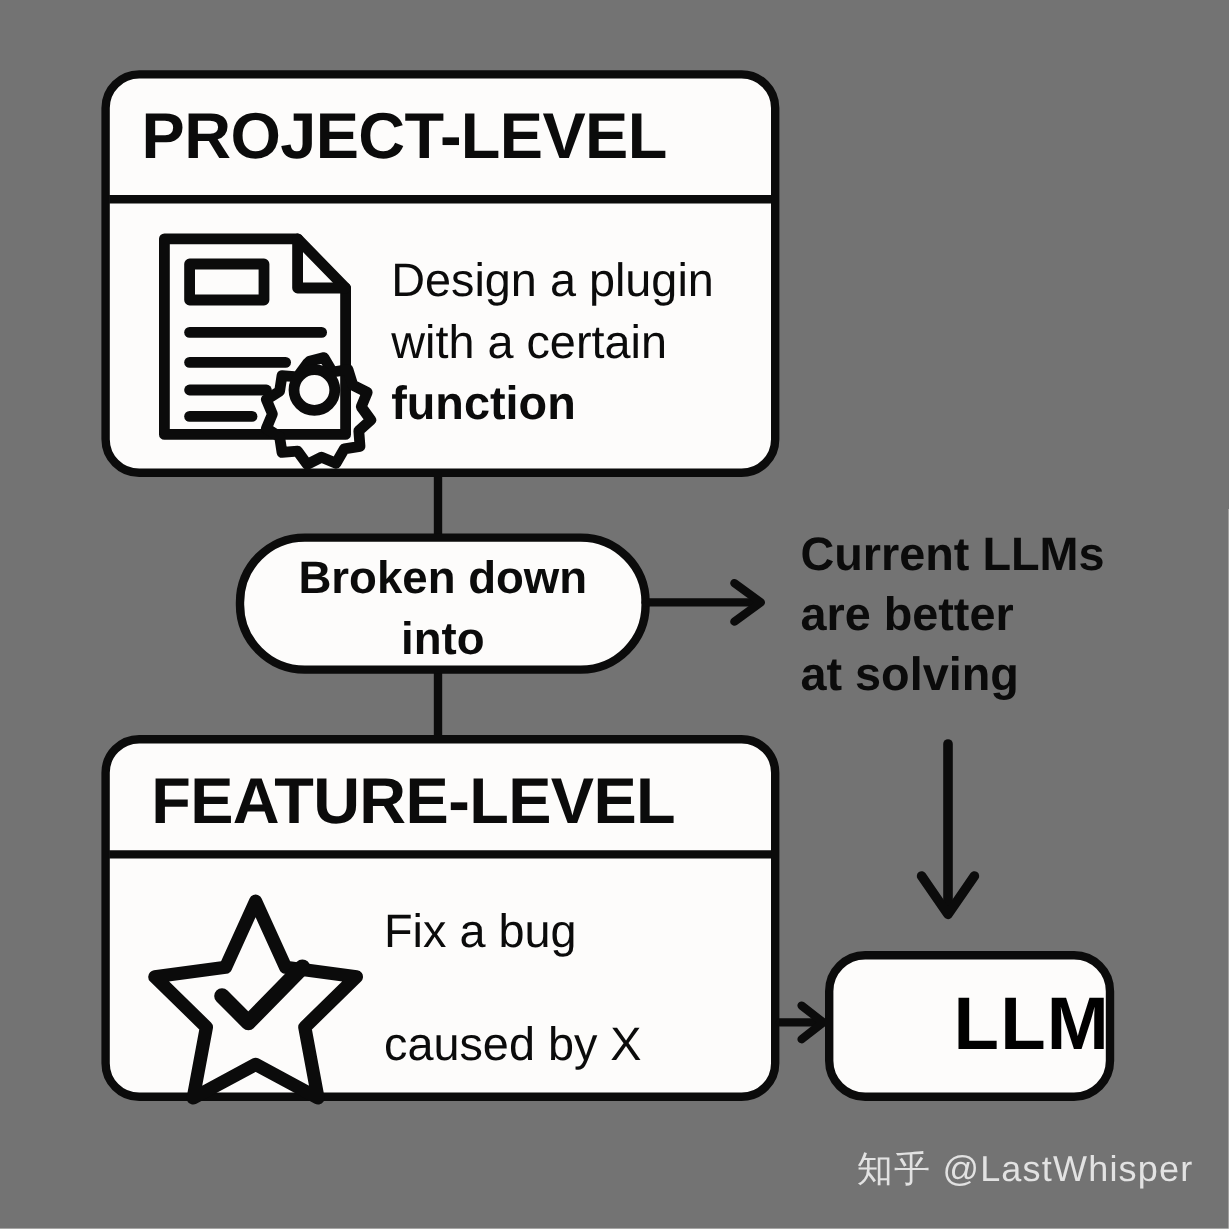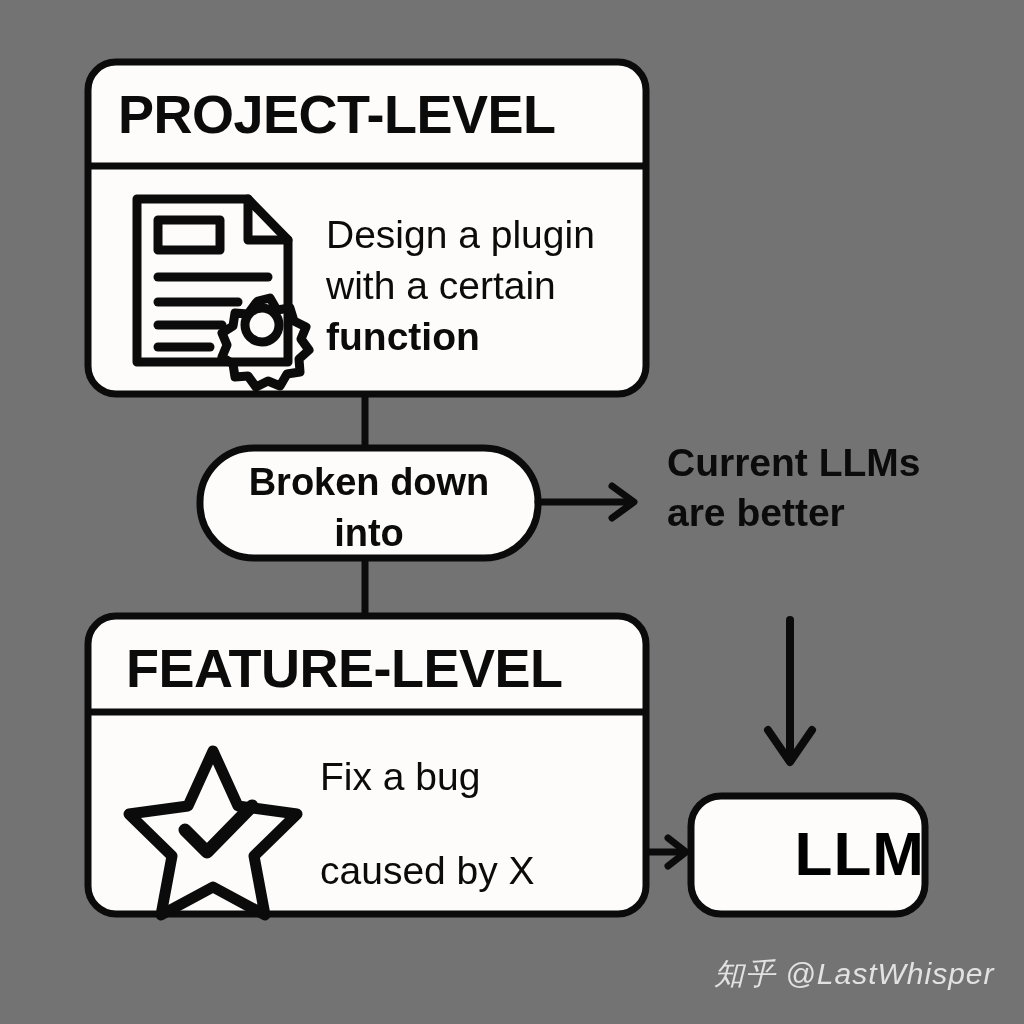--- a/index.html
+++ b/index.html
@@ -53,21 +53,20 @@
     font-weight: 700;
     font-size: 62px;
     letter-spacing: 1px;
   }
   .watermark {
     position: absolute;
     color: #e2e2e2;
     font-size: 30px;
     letter-spacing: 1px;
     white-space: pre;
-    font-style: italic;
   }
 </style>
 </head>
 <body>
 
 <div id="canvas">
 
   <svg class="layer" viewBox="0 0 1024 1024">
 
     <line x1="365" y1="392" x2="365" y2="448" stroke="#0b0b0b" stroke-width="7"></line>
@@ -134,20 +133,21 @@
   <div class="txt body-txt" style="left:326px; top:263px;">with a certain</div>
   <div class="txt body-txt" style="left:326px; top:314px;font-weight:bold;">function</div>
 
   <div style="position:absolute; left:200px; top:460px; width:338px;">
     <div class="txt pill-txt" style="position:relative; top:0;">Broken down</div>
     <div class="txt pill-txt" style="position:relative; top:6px;">into</div>
   </div>
 
   <div class="txt side-txt" style="left:667px; top:440px;">Current LLMs</div>
   <div class="txt side-txt" style="left:667px; top:490px;">are better</div>
+  <div class="txt side-txt" style="left:667px; top:540px;">at solving</div>
 
   <div class="txt hdr" style="left:126px; top:637px;">FEATURE-LEVEL</div>
 
   <div class="txt body-txt" style="left:320px; top:754px;">Fix a bug</div>
   <div class="txt body-txt" style="left:320px; top:805px;margin-top:43px;">caused by X</div>
 
   <div style="position:absolute; left:691px; top:818px; width:234px; text-align:right;">
     <span class="llm-txt">LLM</span>
   </div>
 

